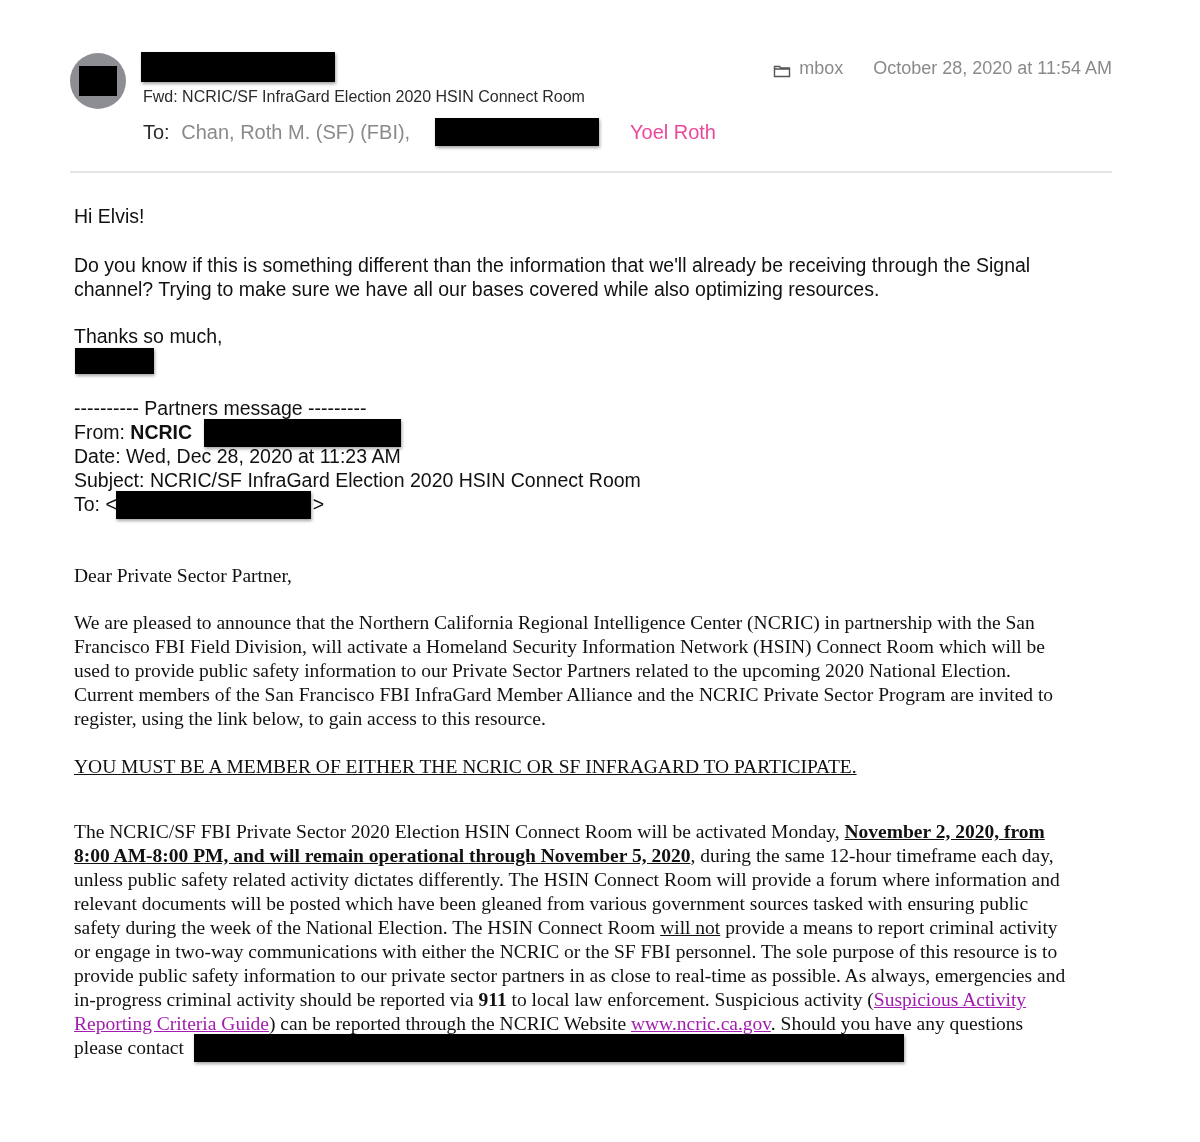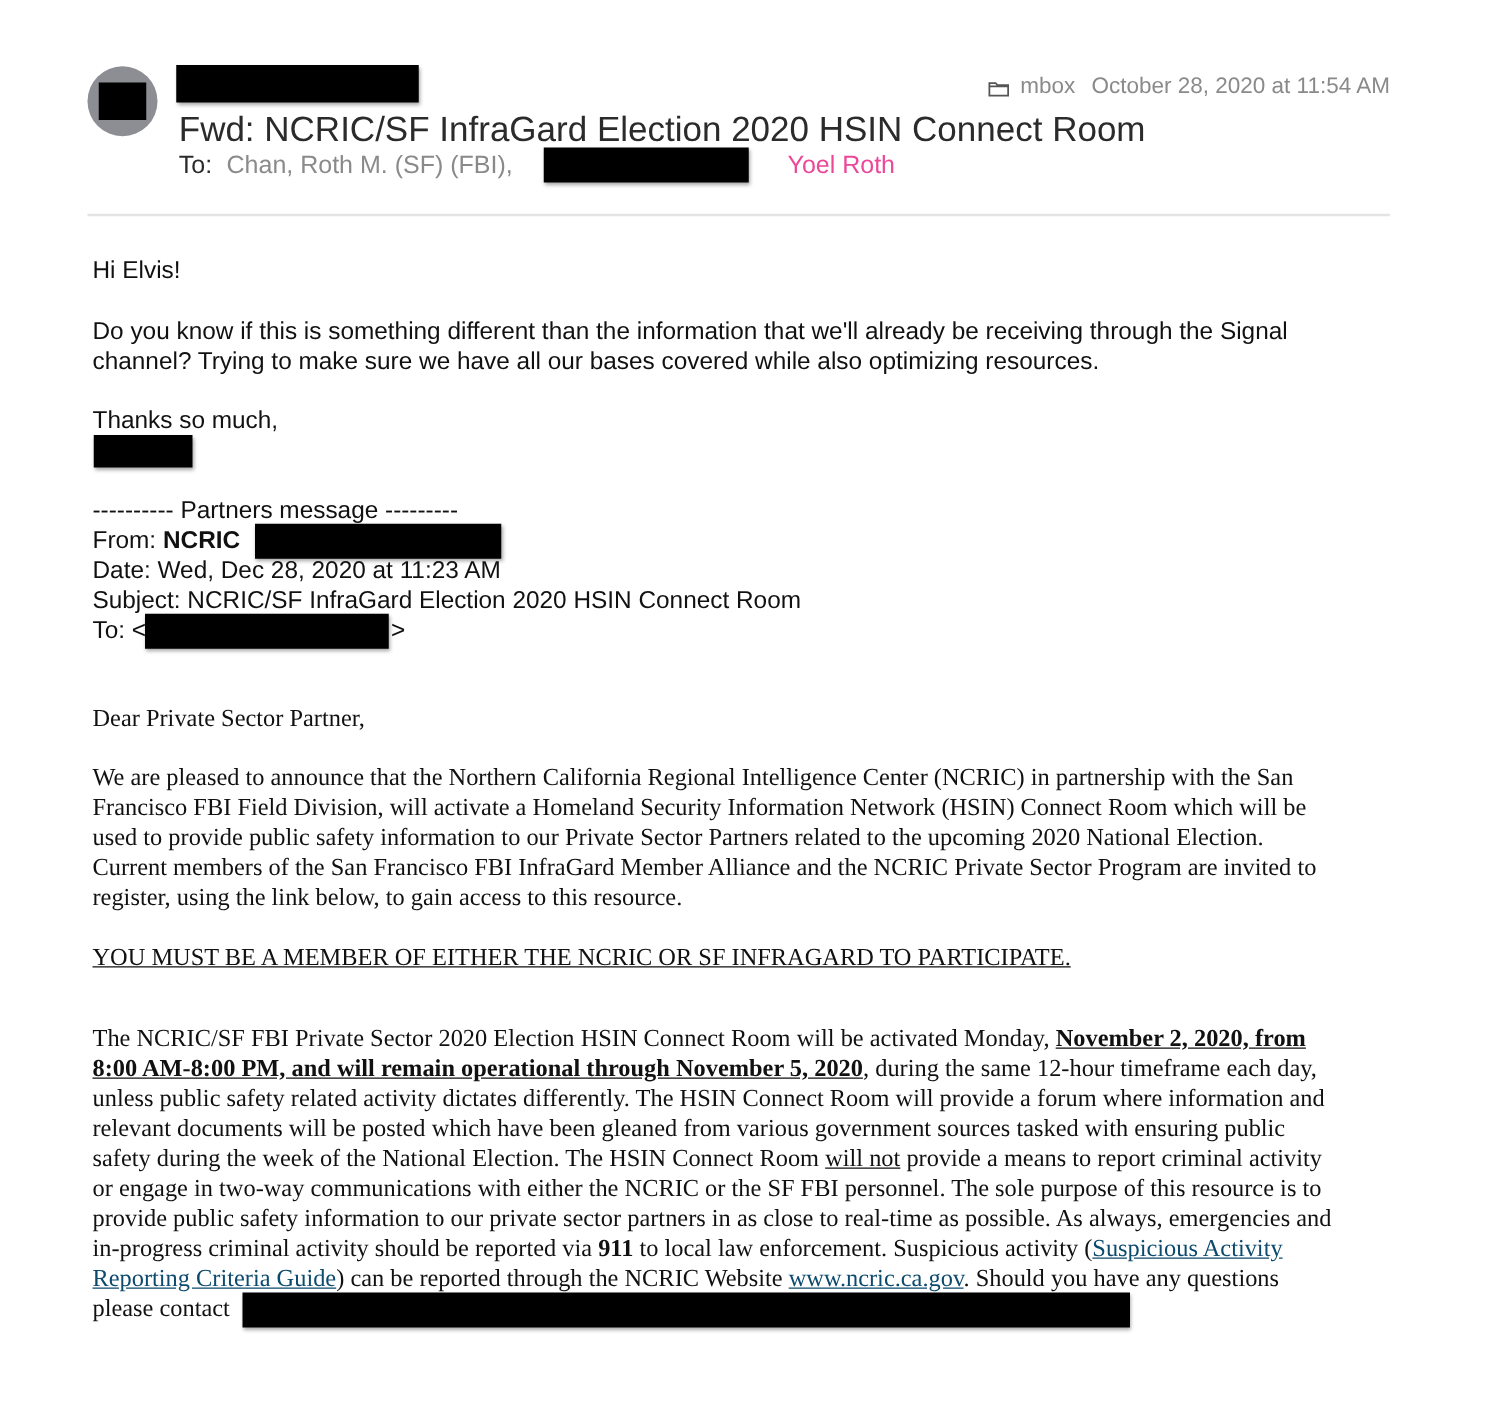--- a/index.html
+++ b/index.html
@@ -2,34 +2,34 @@
 <html><head>
 <meta charset="utf-8">
 <style>
   html, body { margin:0; padding:0; background:#ffffff; }
   body { width:1200px; height:1142px; position:relative; overflow:hidden; }
   .redact { background:#000; display:inline-block; box-shadow:1px 2px 3px rgba(0,0,0,0.35); vertical-align:middle; }
   .hdr { position:absolute; left:0; top:0; width:1200px; height:180px; font-family:"Liberation Sans", sans-serif; }
   .avatar { position:absolute; left:70px; top:53px; width:56px; height:56px; border-radius:50%; background:#8d8e93; }
   .avatar .redact { position:absolute; left:9px; top:13px; width:38px; height:30px; box-shadow:none; }
   .sender-redact { position:absolute; left:141px; top:52px; width:194px; height:30px; }
-  .subject { position:absolute; left:143px; top:88px; font-size:28px; color:#2b2b2b; white-space:nowrap; }
+  .subject { position:absolute; left:143px; top:88px; font-size:16px; color:#2b2b2b; white-space:nowrap; }
   .to-line { position:absolute; left:143px; top:121px; font-size:20px; color:#2b2b2b; white-space:nowrap; }
   .to-line .to-label { color:#2b2b2b; }
   .to-line .recip { color:#8a8a8a; }
   .to-redact { position:absolute; left:435px; top:118px; width:164px; height:28px; }
   .to-roth { position:absolute; left:630px; top:121px; font-size:20px; color:#ec4899; white-space:nowrap; }
   .meta { position:absolute; right:88px; top:58px; font-size:18px; color:#8a8a8a; white-space:nowrap; display:flex; align-items:center; }
   .folder-icon { display:inline-block; width:18px; height:14px; margin-right:8px; }
-  .date { margin-left:13px; }
+  .date { margin-left:30px; }
   .divider { position:absolute; left:70px; top:171px; width:1042px; height:2px; background:#e4e4e4; }
   .sans { font-family:"Liberation Sans", sans-serif; font-size:19.5px; color:#111; line-height:24px; }
   .serif { font-family:"Liberation Serif", serif; font-size:19.5px; color:#111; line-height:24px; }
   .p { position:absolute; left:74px; }
-  a.link { color:#0c4a6e; text-decoration:underline; }
+  a.link { color:#a21caf; text-decoration:underline; }
   .u { text-decoration:underline; }
   b { font-weight:bold; }
 </style>
 </head>
 <body>
 
 <div class="hdr">
   <div class="avatar">
     <span class="redact"></span>
   </div>

